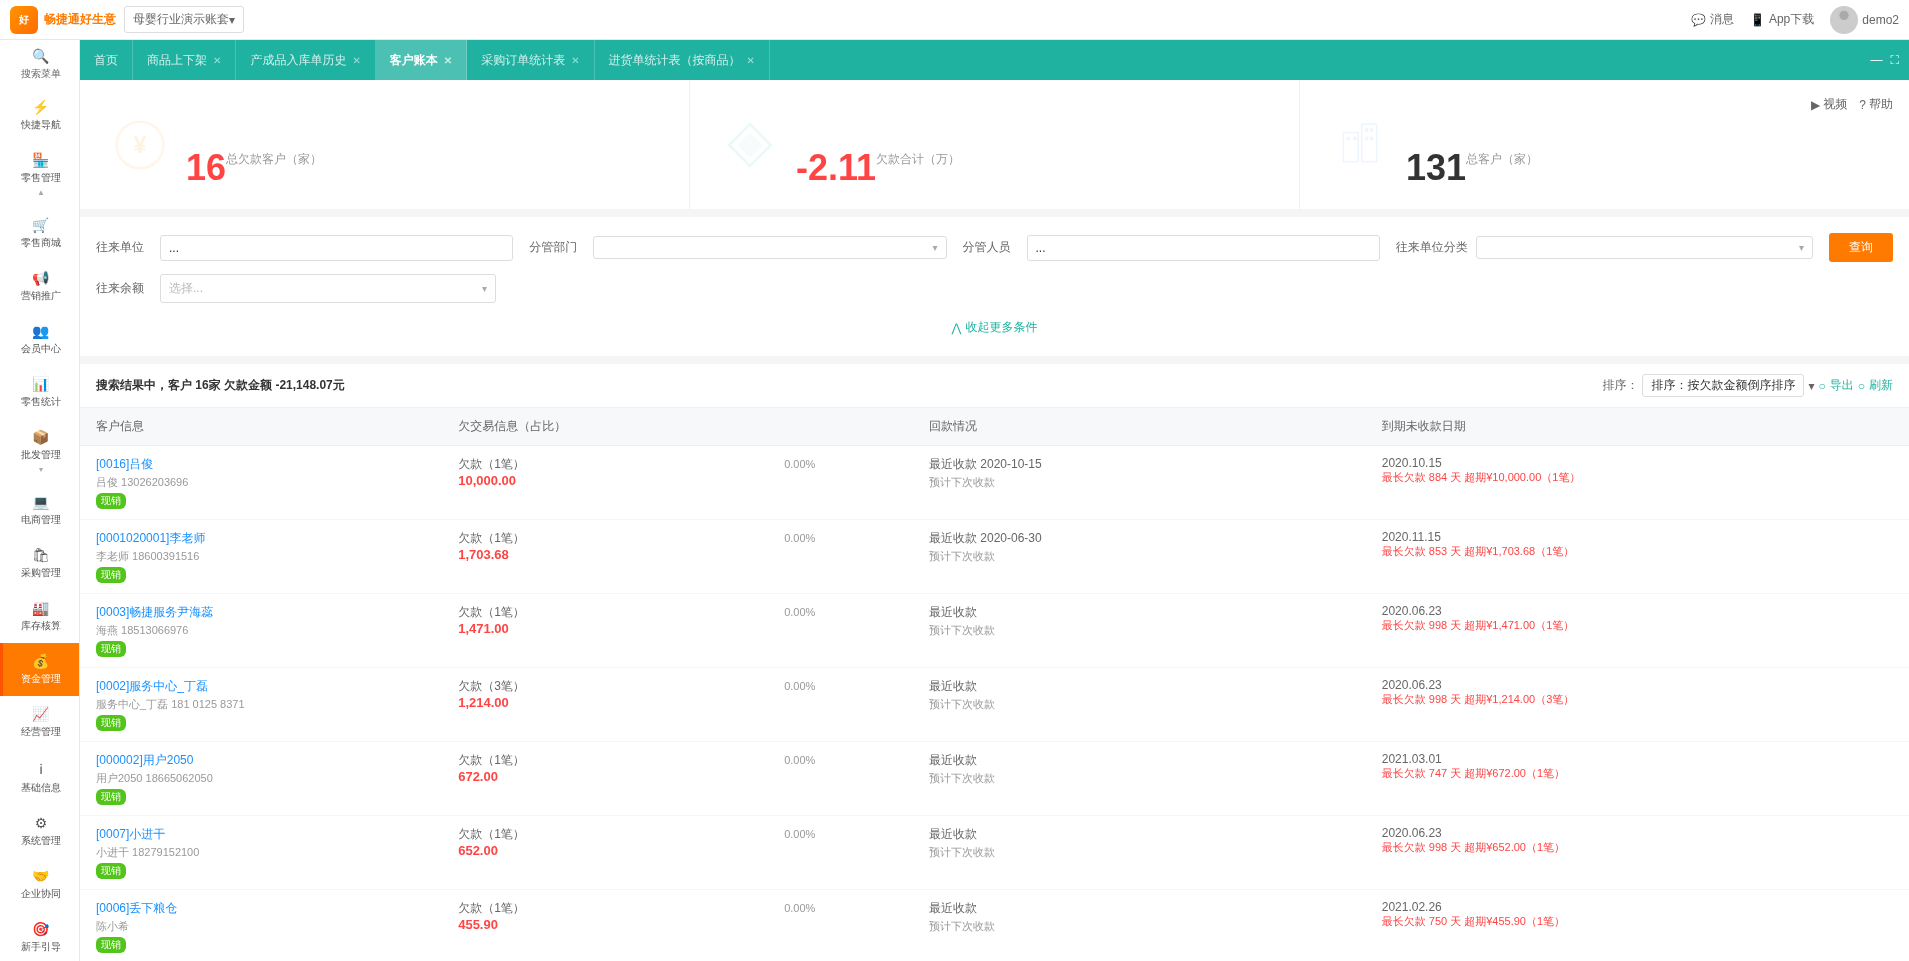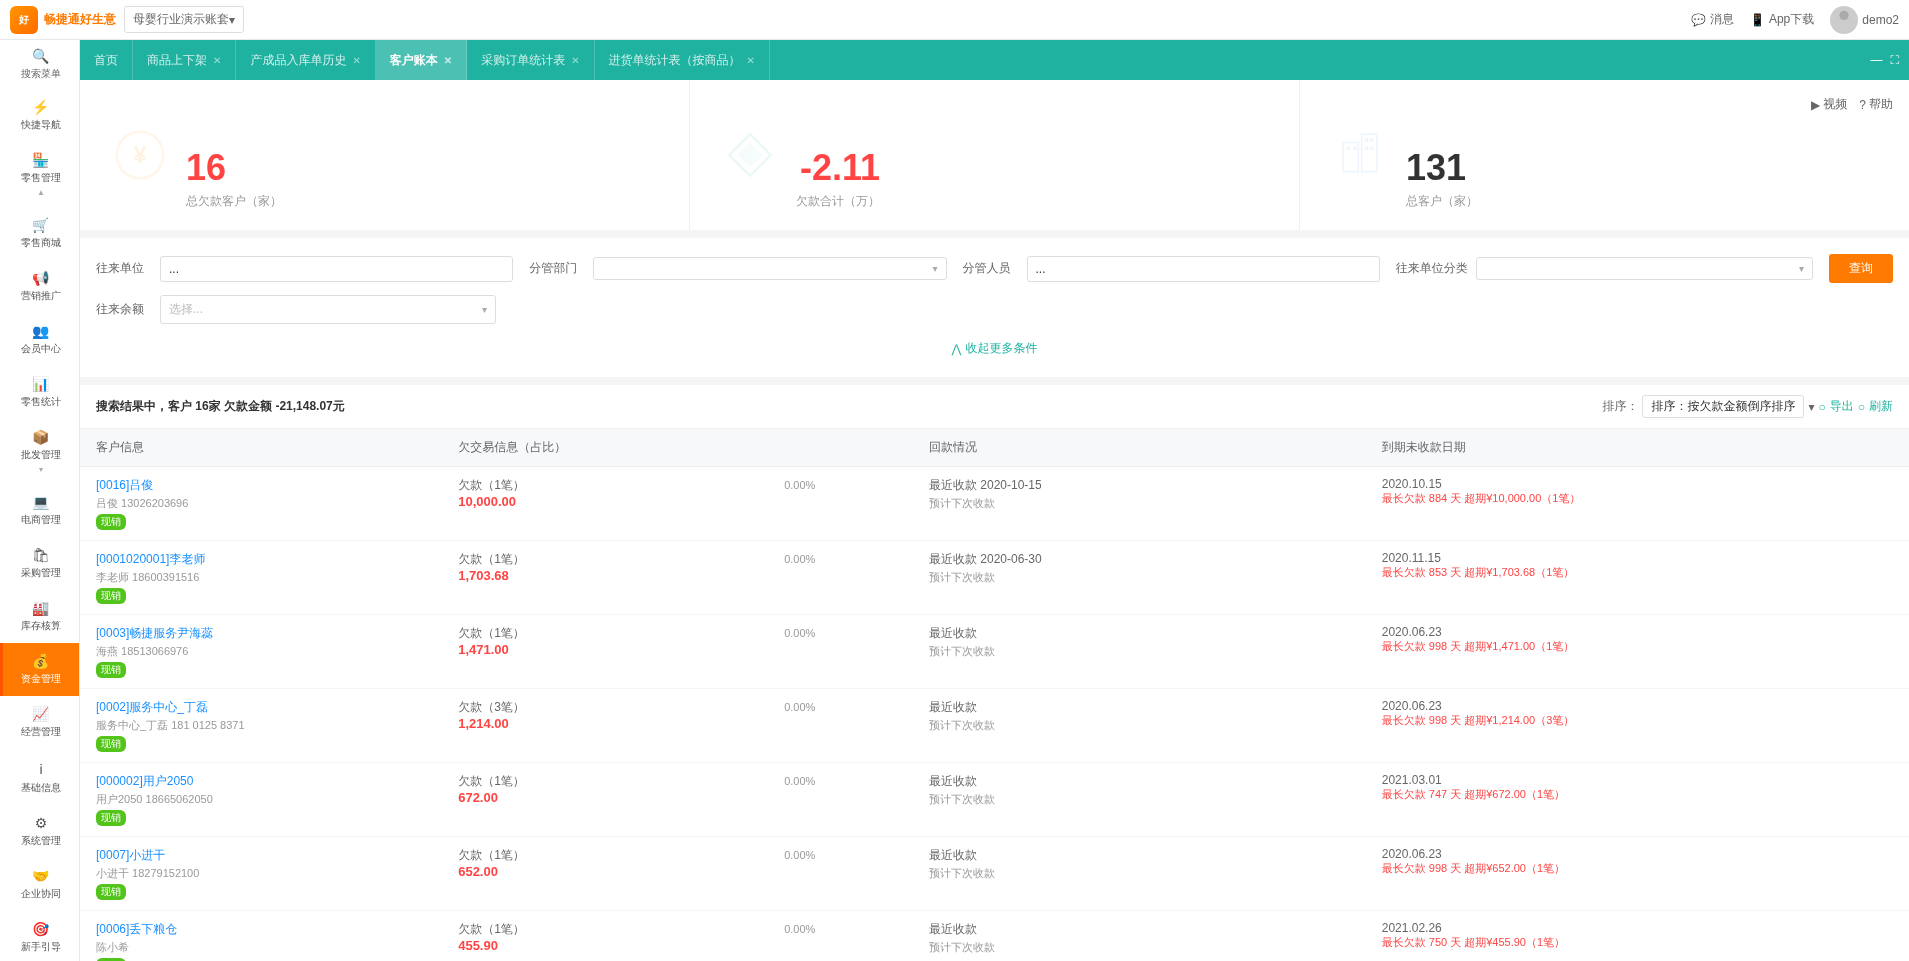--- a/index.html
+++ b/index.html
@@ -37,21 +37,21 @@
 
     
     .page-content { flex: 1; overflow-y: auto; background: #f5f5f5; }
 
     
     .stats-row { display: flex; background: #fff; margin-bottom: 8px; }
     .stat-card { flex: 1; display: flex; align-items: center; padding: 20px 30px; gap: 16px; border-right: 1px solid #f0f0f0; }
     .stat-card:last-child { border-right: none; }
     .stat-icon { width: 60px; height: 60px; display: flex; align-items: center; justify-content: center; }
     .stat-icon svg { width: 50px; height: 50px; opacity: 0.3; }
-    .stat-info { display: flex; flex-direction: column; margin-top: 47px; }
+    .stat-info { display: flex; flex-direction: row; margin-top: 47px; }
     .stat-number { font-size: 36px; font-weight: bold; }
     .stat-number.red { color: #ff4444; }
     .stat-number.negative-red { color: #ff4444; text-align: right; }
     .stat-number.black-bold { color: #333; font-weight: 900; }
     .stat-label { font-size: 12px; color: #999; margin-top: 4px; }
 
     
     .filter-area { background: #fff; padding: 16px; margin-bottom: 8px; }
     .filter-row { display: flex; align-items: center; gap: 16px; margin-bottom: 12px; }
     .filter-item { display: flex; align-items: center; gap: 8px; flex: 1; }

